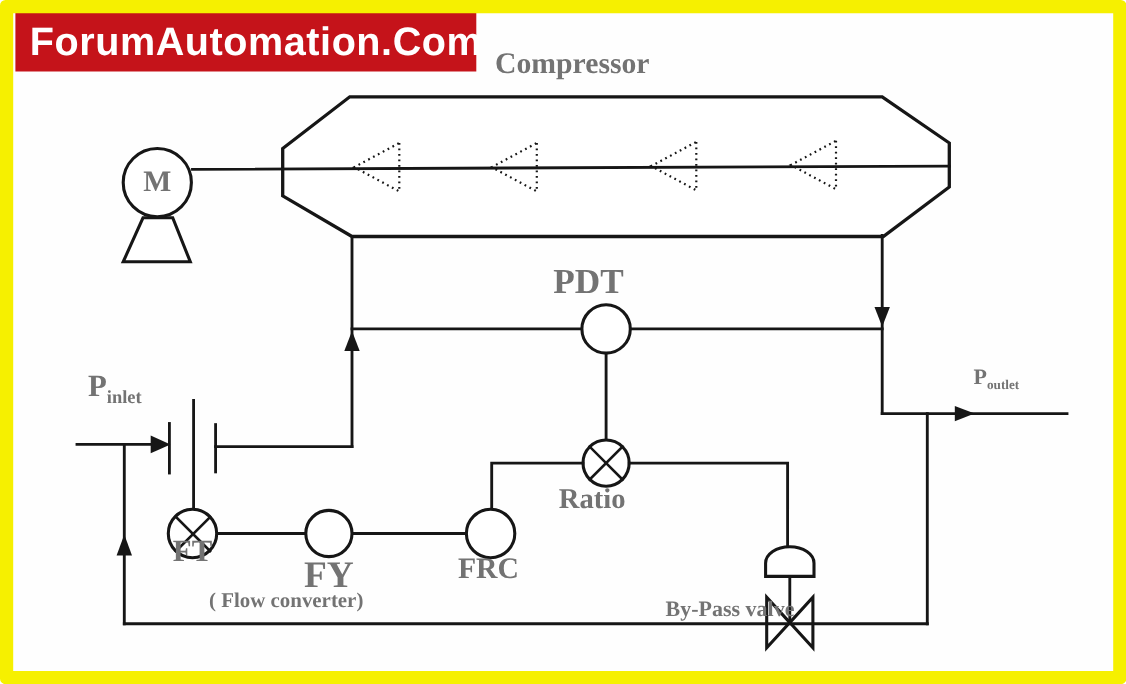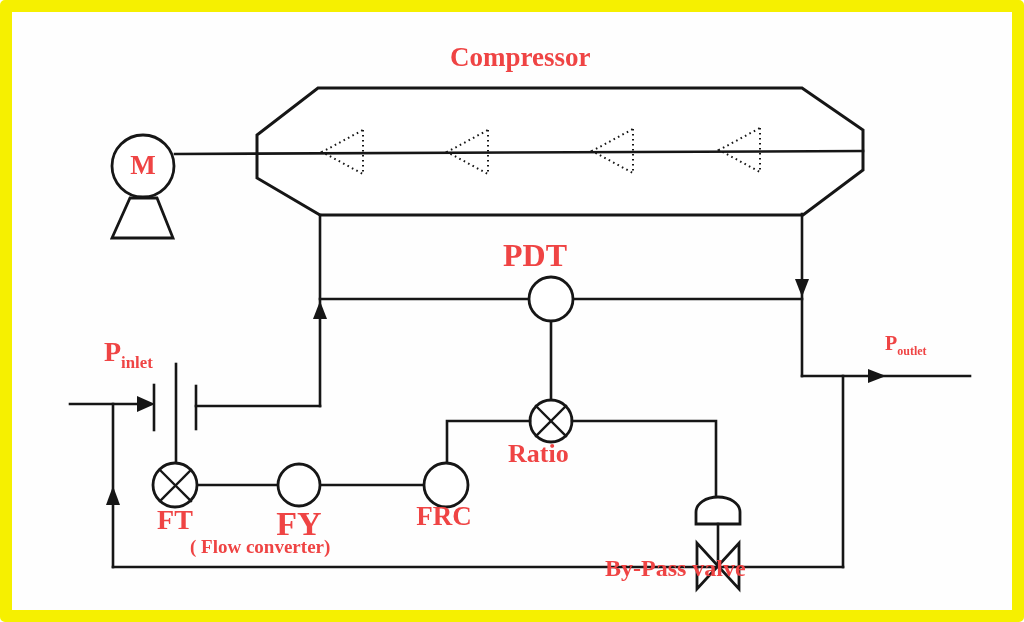--- a/index.html
+++ b/index.html
@@ -30,31 +30,34 @@
     font-weight:800;font-size:36px;letter-spacing:0.5px;white-space:nowrap;
   }
   svg.diagram{position:absolute;left:0;top:0;z-index:1;}
   .ln{fill:none;stroke:var(--line);stroke-width:2.6;stroke-linecap:square;}
   .thin{stroke-width:2.3;}
   .shape{fill:#fff;stroke:var(--line);stroke-width:3;stroke-linejoin:miter;}
   .node{fill:#fff;stroke:var(--line);stroke-width:2.8;}
   .dotted{fill:none;stroke:var(--line);stroke-width:2;stroke-dasharray:1.6 3.4;}
   .arrow{fill:var(--line);stroke:none;}
   .lbl{
-    position:absolute;font-weight:bold;color:#ef4444;z-index:5;
+    position:absolute;font-weight:bold;color:#737373;z-index:5;
     white-space:nowrap;font-family:"Liberation Serif",serif;line-height:1.05;
   }
   .center{text-align:center;}
   .plabel sub{font-size:0.60em;font-weight:bold;}
 </style>
 </head>
 <body>
 
 <div class="frame">
 
+  <div class="banner">
+    <span>ForumAutomation.Com</span>
+  </div>
 
   <svg class="diagram" width="1024" height="622" viewBox="0 0 1024 622">
 
     <polygon class="shape" points="318,88 802,88 863,130 863,170 803,215 320,215 257,178 257,135"></polygon>
 
     <line class="ln" x1="175" y1="154" x2="863" y2="151"></line>
 
     <polygon class="dotted" points="363,130 363,174 322,152"></polygon>
     <polygon class="dotted" points="488,130 488,174 447,152"></polygon>
     <polygon class="dotted" points="633,129 633,173 592,151"></polygon>
@@ -114,28 +117,28 @@
   </svg>
 
   <div class="lbl" style="left:450px;top:43px;font-size:27px;">Compressor</div>
 
   <div class="lbl center" style="left:127px;top:151px;width:32px;font-size:27px;">M</div>
 
   <div class="lbl" style="left:503px;top:239px;font-size:32px;">PDT</div>
 
   <div class="lbl" style="left:508px;top:440px;font-size:26px;">Ratio</div>
 
-  <div class="lbl center" style="left:151px;top:505px;width:48px;font-size:28px;">FT</div>
+  <div class="lbl center" style="left:151px;top:487px;width:48px;font-size:28px;">FT</div>
 
   <div class="lbl center" style="left:275px;top:506px;width:48px;font-size:34px;">FY</div>
 
   <div class="lbl center" style="left:412px;top:502px;width:64px;font-size:27px;text-align:center;">FRC</div>
 
   <div class="lbl" style="left:190px;top:537px;font-size:19px;">( Flow converter)</div>
 
-  <div class="lbl" style="left:605px;top:556px;font-size:24px;">By-Pass valve</div>
+  <div class="lbl" style="left:605px;top:544px;font-size:20px;">By-Pass valve</div>
 
-  <div class="lbl plabel" style="left:80px;top:337px;font-size:28px;margin-left:24px;"><span>P</span><sub>inlet</sub></div>
+  <div class="lbl plabel" style="left:80px;top:337px;font-size:28px;"><span>P</span><sub>inlet</sub></div>
 
   <div class="lbl plabel" style="left:885px;top:333px;font-size:20px;"><span>P</span><sub>outlet</sub></div>
 
   <div class="border-overlay"></div>
 </div>
 
 </body></html>

